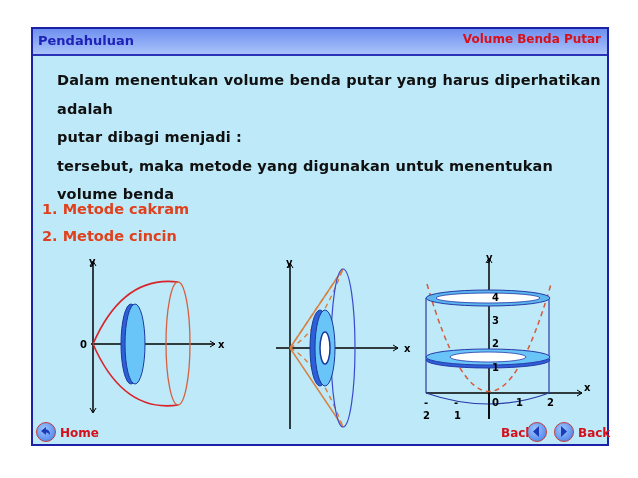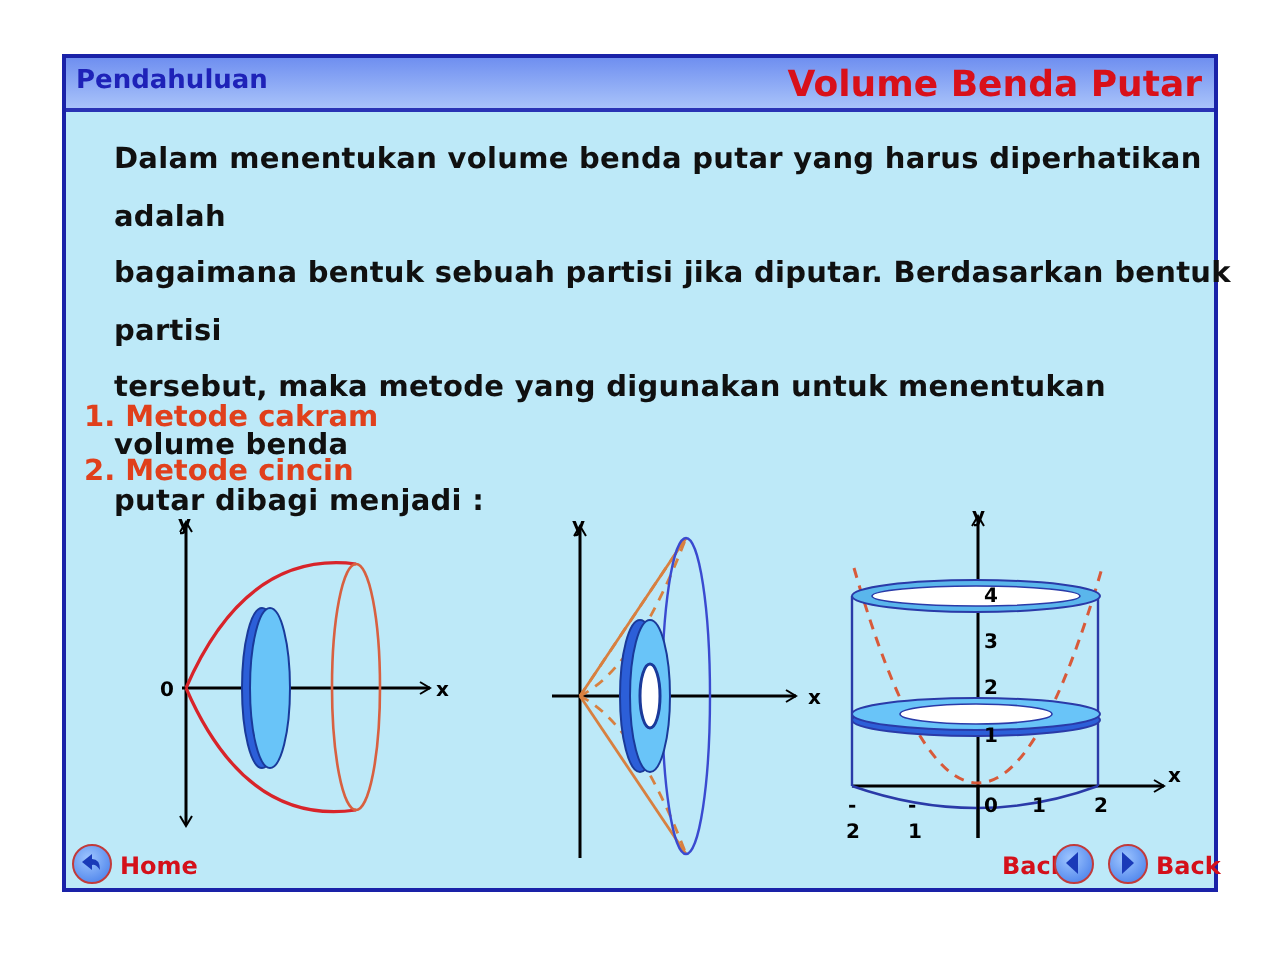--- a/index.html
+++ b/index.html
@@ -7,44 +7,43 @@
   .slide {
     position:absolute; left:31px; top:27px; width:574px; height:415px;
     border:2px solid #1a22a8; background:#bde9f8; box-sizing:content-box;
   }
   .header {
     position:absolute; left:0; top:0; width:574px; height:25px;
     background:linear-gradient(#6f8ff0, #a9c3fa);
     border-bottom:2px solid #2a33b5;
   }
   .header .left { position:absolute; left:5px; top:4px; font-size:13px; font-weight:bold; color:#1e22b8; }
-  .header .right { position:absolute; right:6px; top:3px; font-size:18px; font-weight:bold; color:#d8101a; }
+  .header .right { position:absolute; right:6px; top:3px; font-size:12px; font-weight:bold; color:#d8101a; }
   .body-text {
     position:absolute; left:24px; top:37px; width:560px;
     font-size:14.5px; font-weight:bold; color:#101010; line-height:28.5px; letter-spacing:0.15px;
   }
   .methods { position:absolute; left:9px; top:143px; font-size:14.5px; font-weight:bold; color:#e0401c; line-height:27px;margin-top:24px; }
   .fig { position:absolute; }
   .nav { position:absolute; font-size:12px; font-weight:bold; color:#d4101a; }
   .navbtn { position:absolute; width:20px; height:20px; border-radius:50%; border:1.5px solid #c23a3a; background:radial-gradient(circle at 40% 35%, #9fc6ff, #3f78e8); box-sizing:border-box; }
 </style>
 </head>
 <body>
 
 <div class="slide">
   <div class="header">
     <span class="left">Pendahuluan</span>
     <span class="right">Volume Benda Putar</span>
   </div>
 
   <div class="body-text">
     <div>Dalam menentukan volume benda putar yang harus diperhatikan adalah</div>
-    <div>bagaimana bentuk sebuah partisi jika diputar. Berdasarkan bentuk partisi</div>
+    <div>putar dibagi menjadi :</div>
     <div>tersebut, maka metode yang digunakan untuk menentukan volume benda</div>
-    <div>putar dibagi menjadi :</div>
   </div>
 
   <div class="methods">
     <div>1. Metode cakram</div>
     <div>2. Metode cincin</div>
   </div>
 
   <svg class="fig" style="left:40px;top:228px" width="175" height="160" viewBox="0 0 175 160">
     <line x1="20" y1="5" x2="20" y2="155" stroke="#000" stroke-width="1.5"></line>
     <polyline points="17,9 20,4 23,9" fill="none" stroke="#000" stroke-width="1"></polyline>

